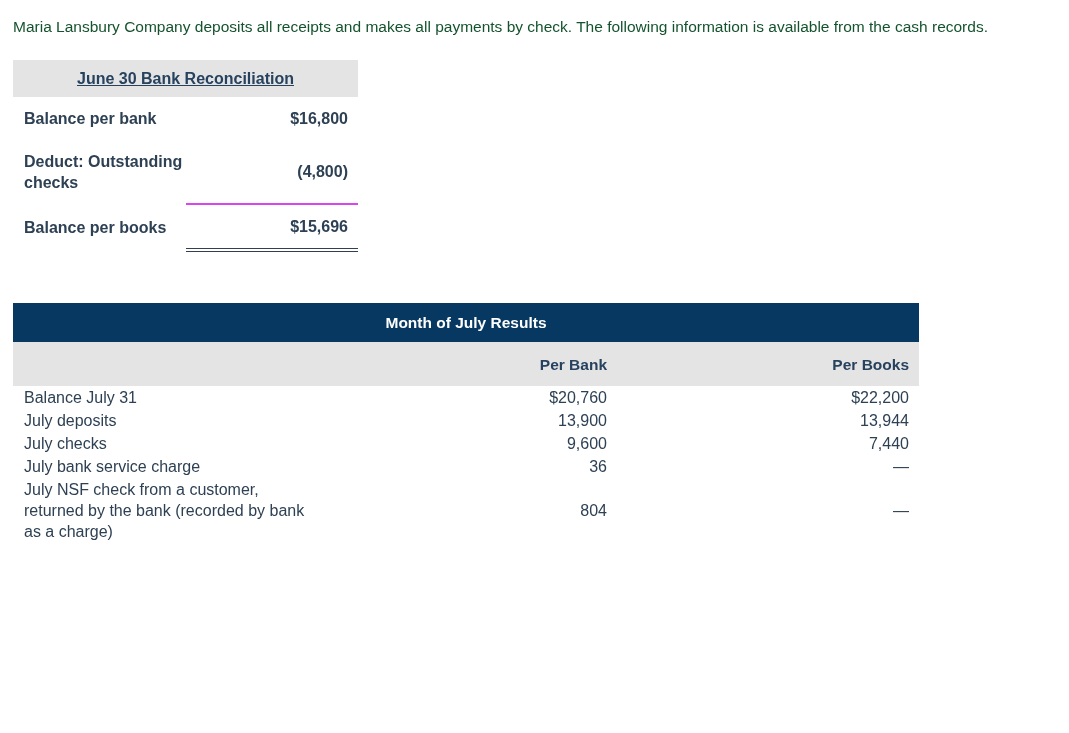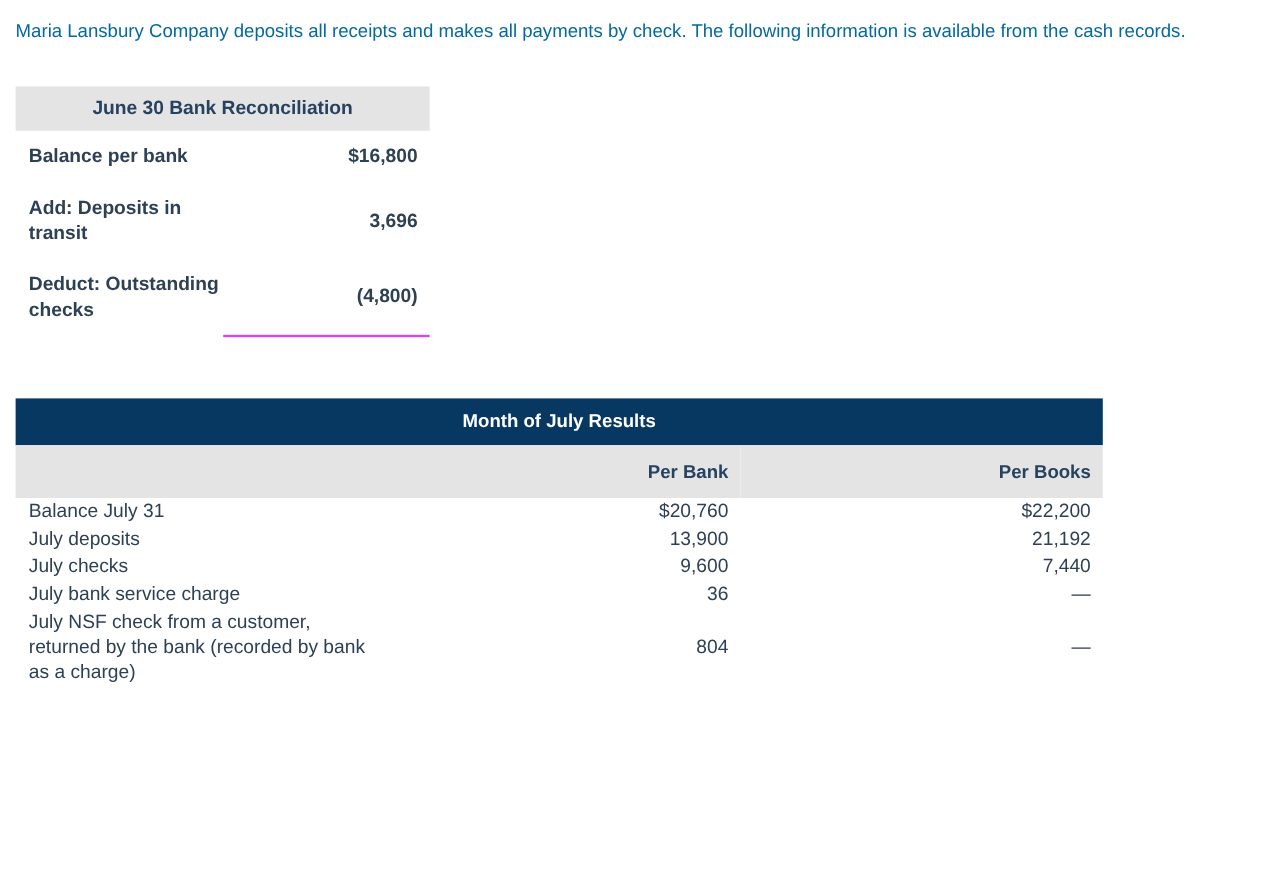--- a/index.html
+++ b/index.html
@@ -8,36 +8,37 @@
     width: 1069px;
     height: 733px;
     font-family: "Liberation Sans", sans-serif;
     color: #2e4154;
     padding: 11px 13px;
     overflow: hidden;
   }
   .intro {
     font-size: 15.5px;
     line-height: 32px;
-    color: #0369a1;
+    color: #14532d;
     max-width: 1045px;
-    margin-bottom: 29px;
+    margin-bottom: 17px;
   }
   table { border-collapse: collapse; table-layout: fixed; }
   td, th { line-height: 21px; }
 
   
   .recon { width: 345px; }
   .recon-title {
     background: #e4e4e5;
     color: #27425e;
     font-weight: bold;
     font-size: 16px;
     text-align: center;
     padding: 8px 8px;
+    text-decoration: underline;
   }
   .recon td { font-size: 16px; padding: 11px 0; font-weight: bold; }
   .recon .lbl { padding-left: 11px; }
   .recon .val {
     width: 86px;
     text-align: right;
     padding-right: 10px;
     white-space: nowrap;
   }
   .u-single { border-bottom: 2px solid #d946ef; }
@@ -80,26 +81,26 @@
       <tr>
         <th colspan="2" class="recon-title">June 30 Bank Reconciliation</th>
       </tr>
     </thead>
     <tbody>
       <tr>
         <td class="lbl">Balance per bank</td>
         <td class="val">$16,800</td>
       </tr>
       <tr>
-        <td class="lbl">Add: Deposits in transit</td>
-        <td class="val">3,696</td>
+        <td class="lbl">Deduct: Outstanding checks</td>
+        <td class="val u-single">(4,800)</td>
       </tr>
       <tr>
-        <td class="lbl">Deduct: Outstanding checks</td>
-        <td class="val u-single">(4,800)</td>
+        <td class="lbl">Balance per books</td>
+        <td class="val u-double">$15,696</td>
       </tr>
     </tbody>
   </table>
 
   <table class="july">
     <thead>
       <tr>
         <th colspan="3" class="july-title">Month of July Results</th>
       </tr>
       <tr class="subhead">
@@ -110,21 +111,21 @@
     </thead>
     <tbody>
       <tr>
         <td class="lbl">Balance July 31</td>
         <td class="num col-bank">$20,760</td>
         <td class="num col-books">$22,200</td>
       </tr>
       <tr>
         <td class="lbl">July deposits</td>
         <td class="num col-bank">13,900</td>
-        <td class="num col-books">21,192</td>
+        <td class="num col-books">13,944</td>
       </tr>
       <tr>
         <td class="lbl">July checks</td>
         <td class="num col-bank">9,600</td>
         <td class="num col-books">7,440</td>
       </tr>
       <tr>
         <td class="lbl">July bank service charge</td>
         <td class="num col-bank">36</td>
         <td class="num col-books">—</td>

